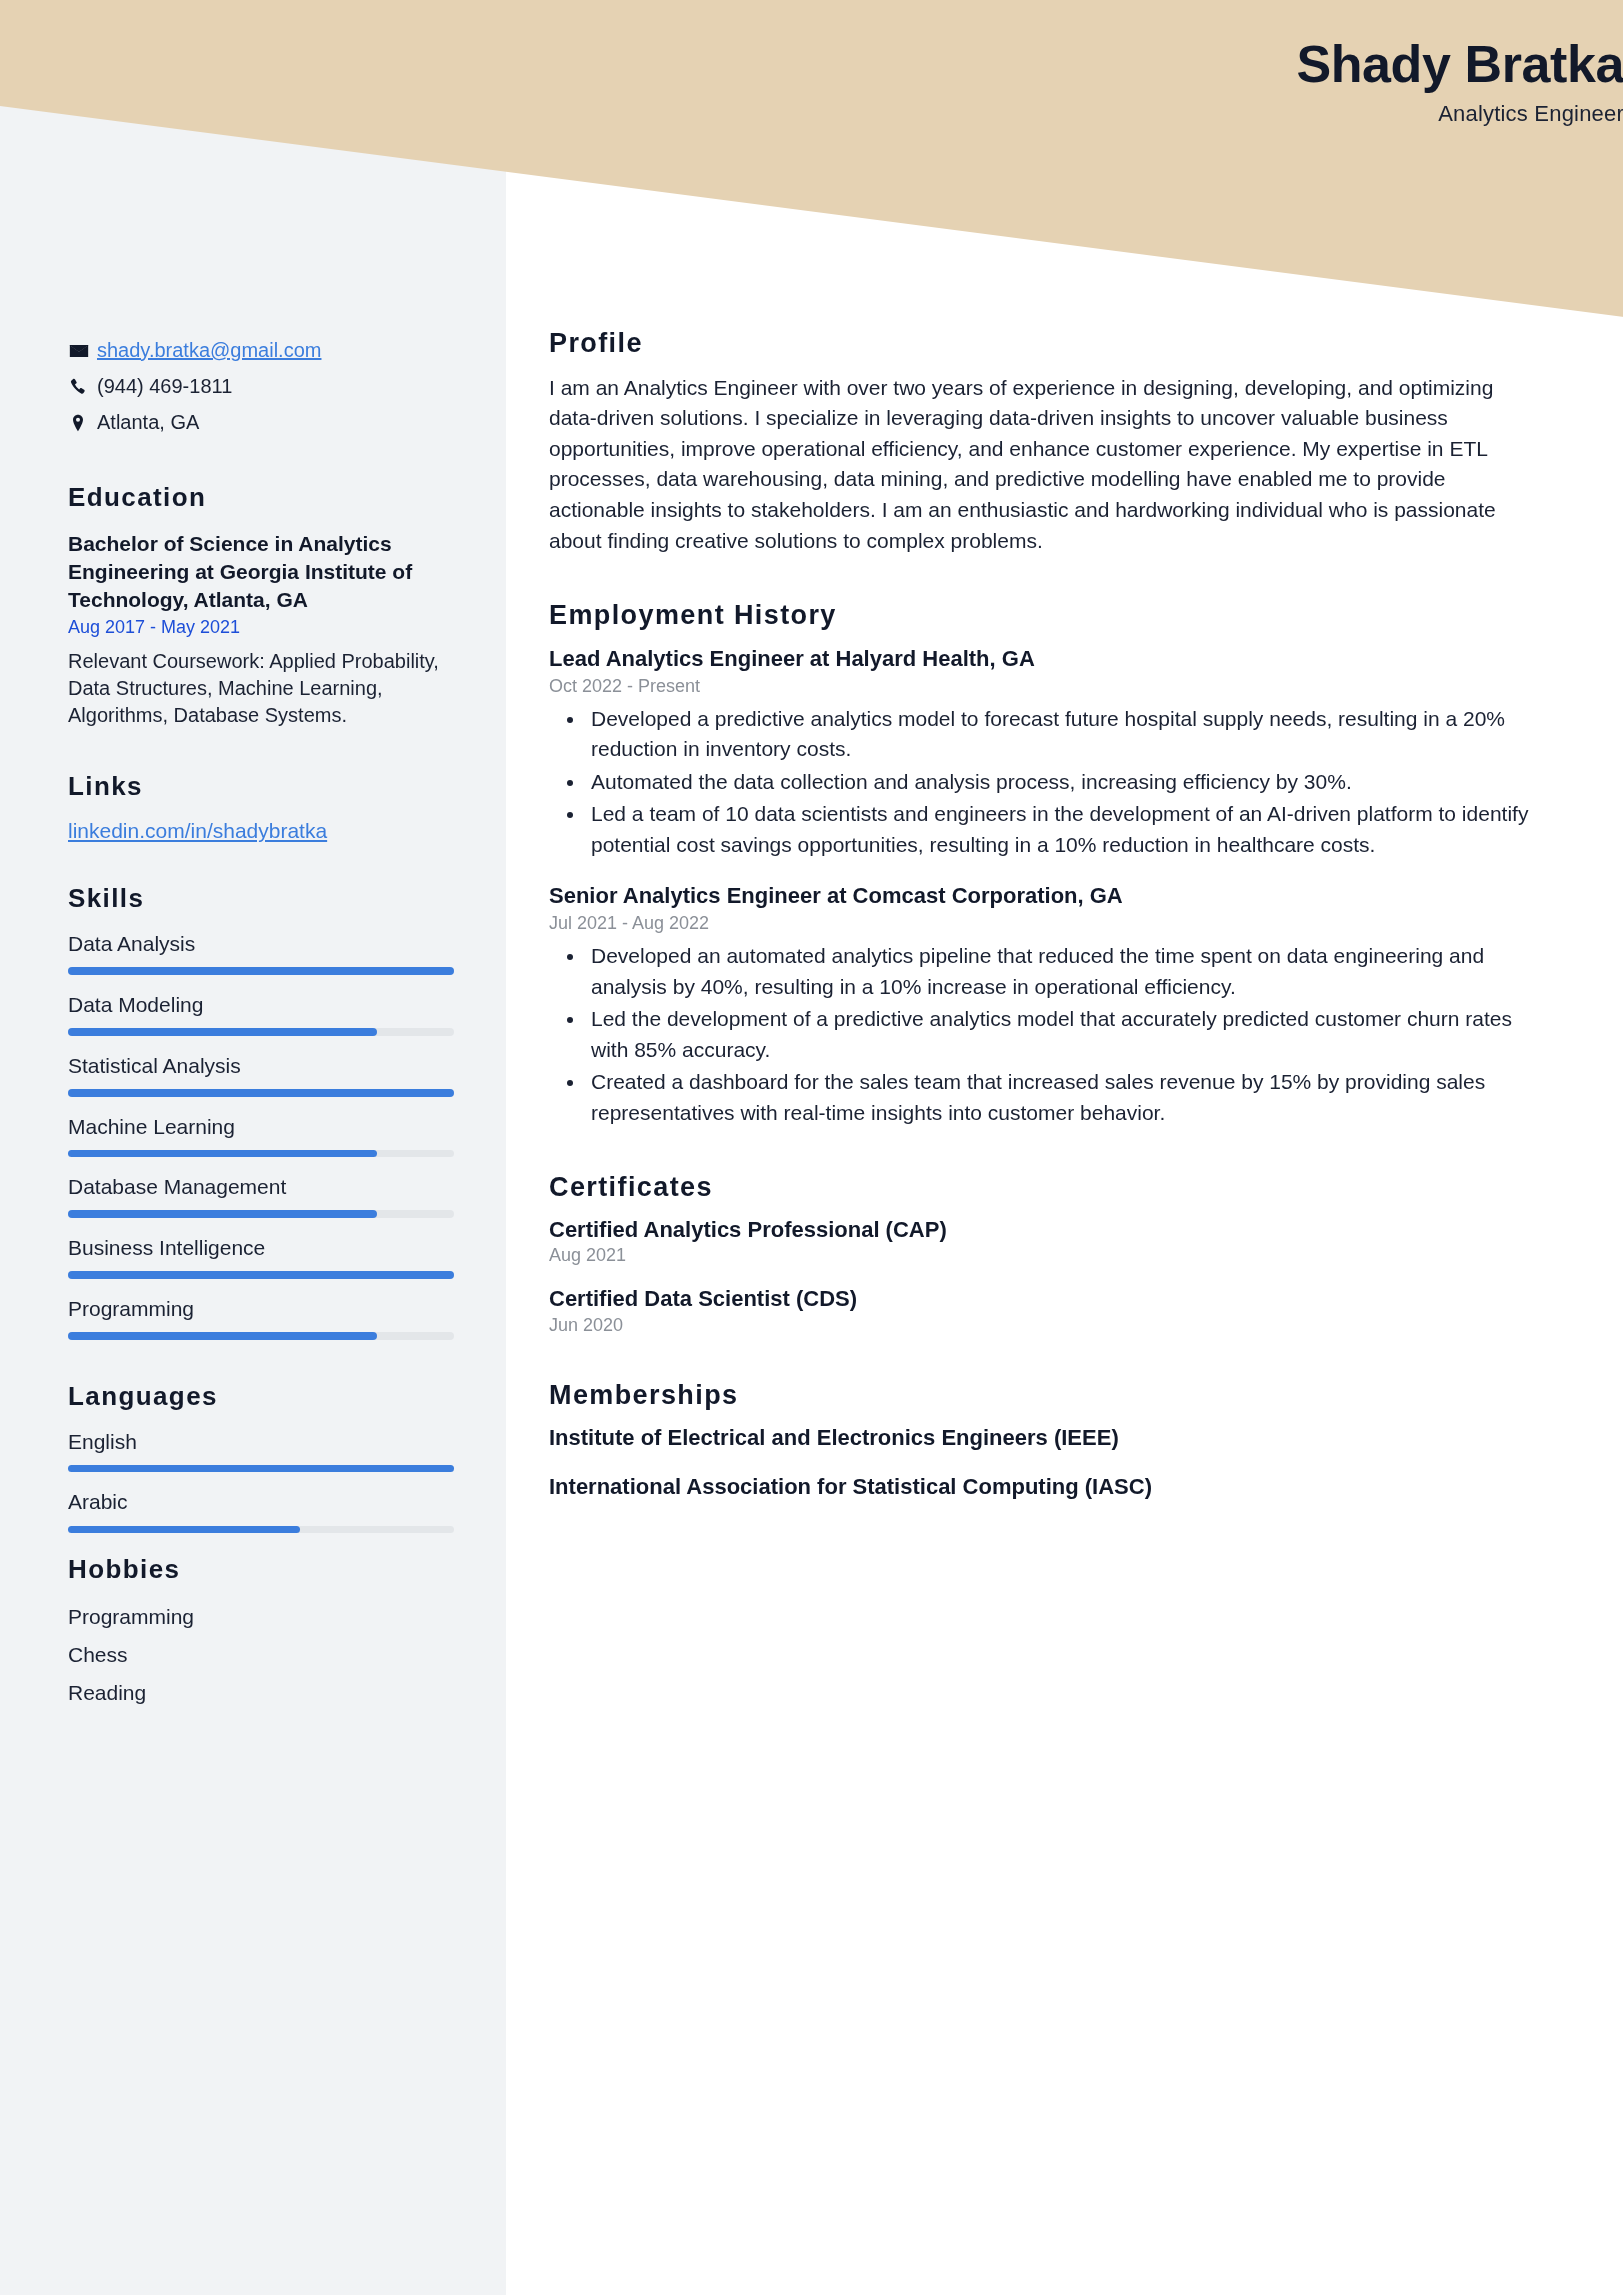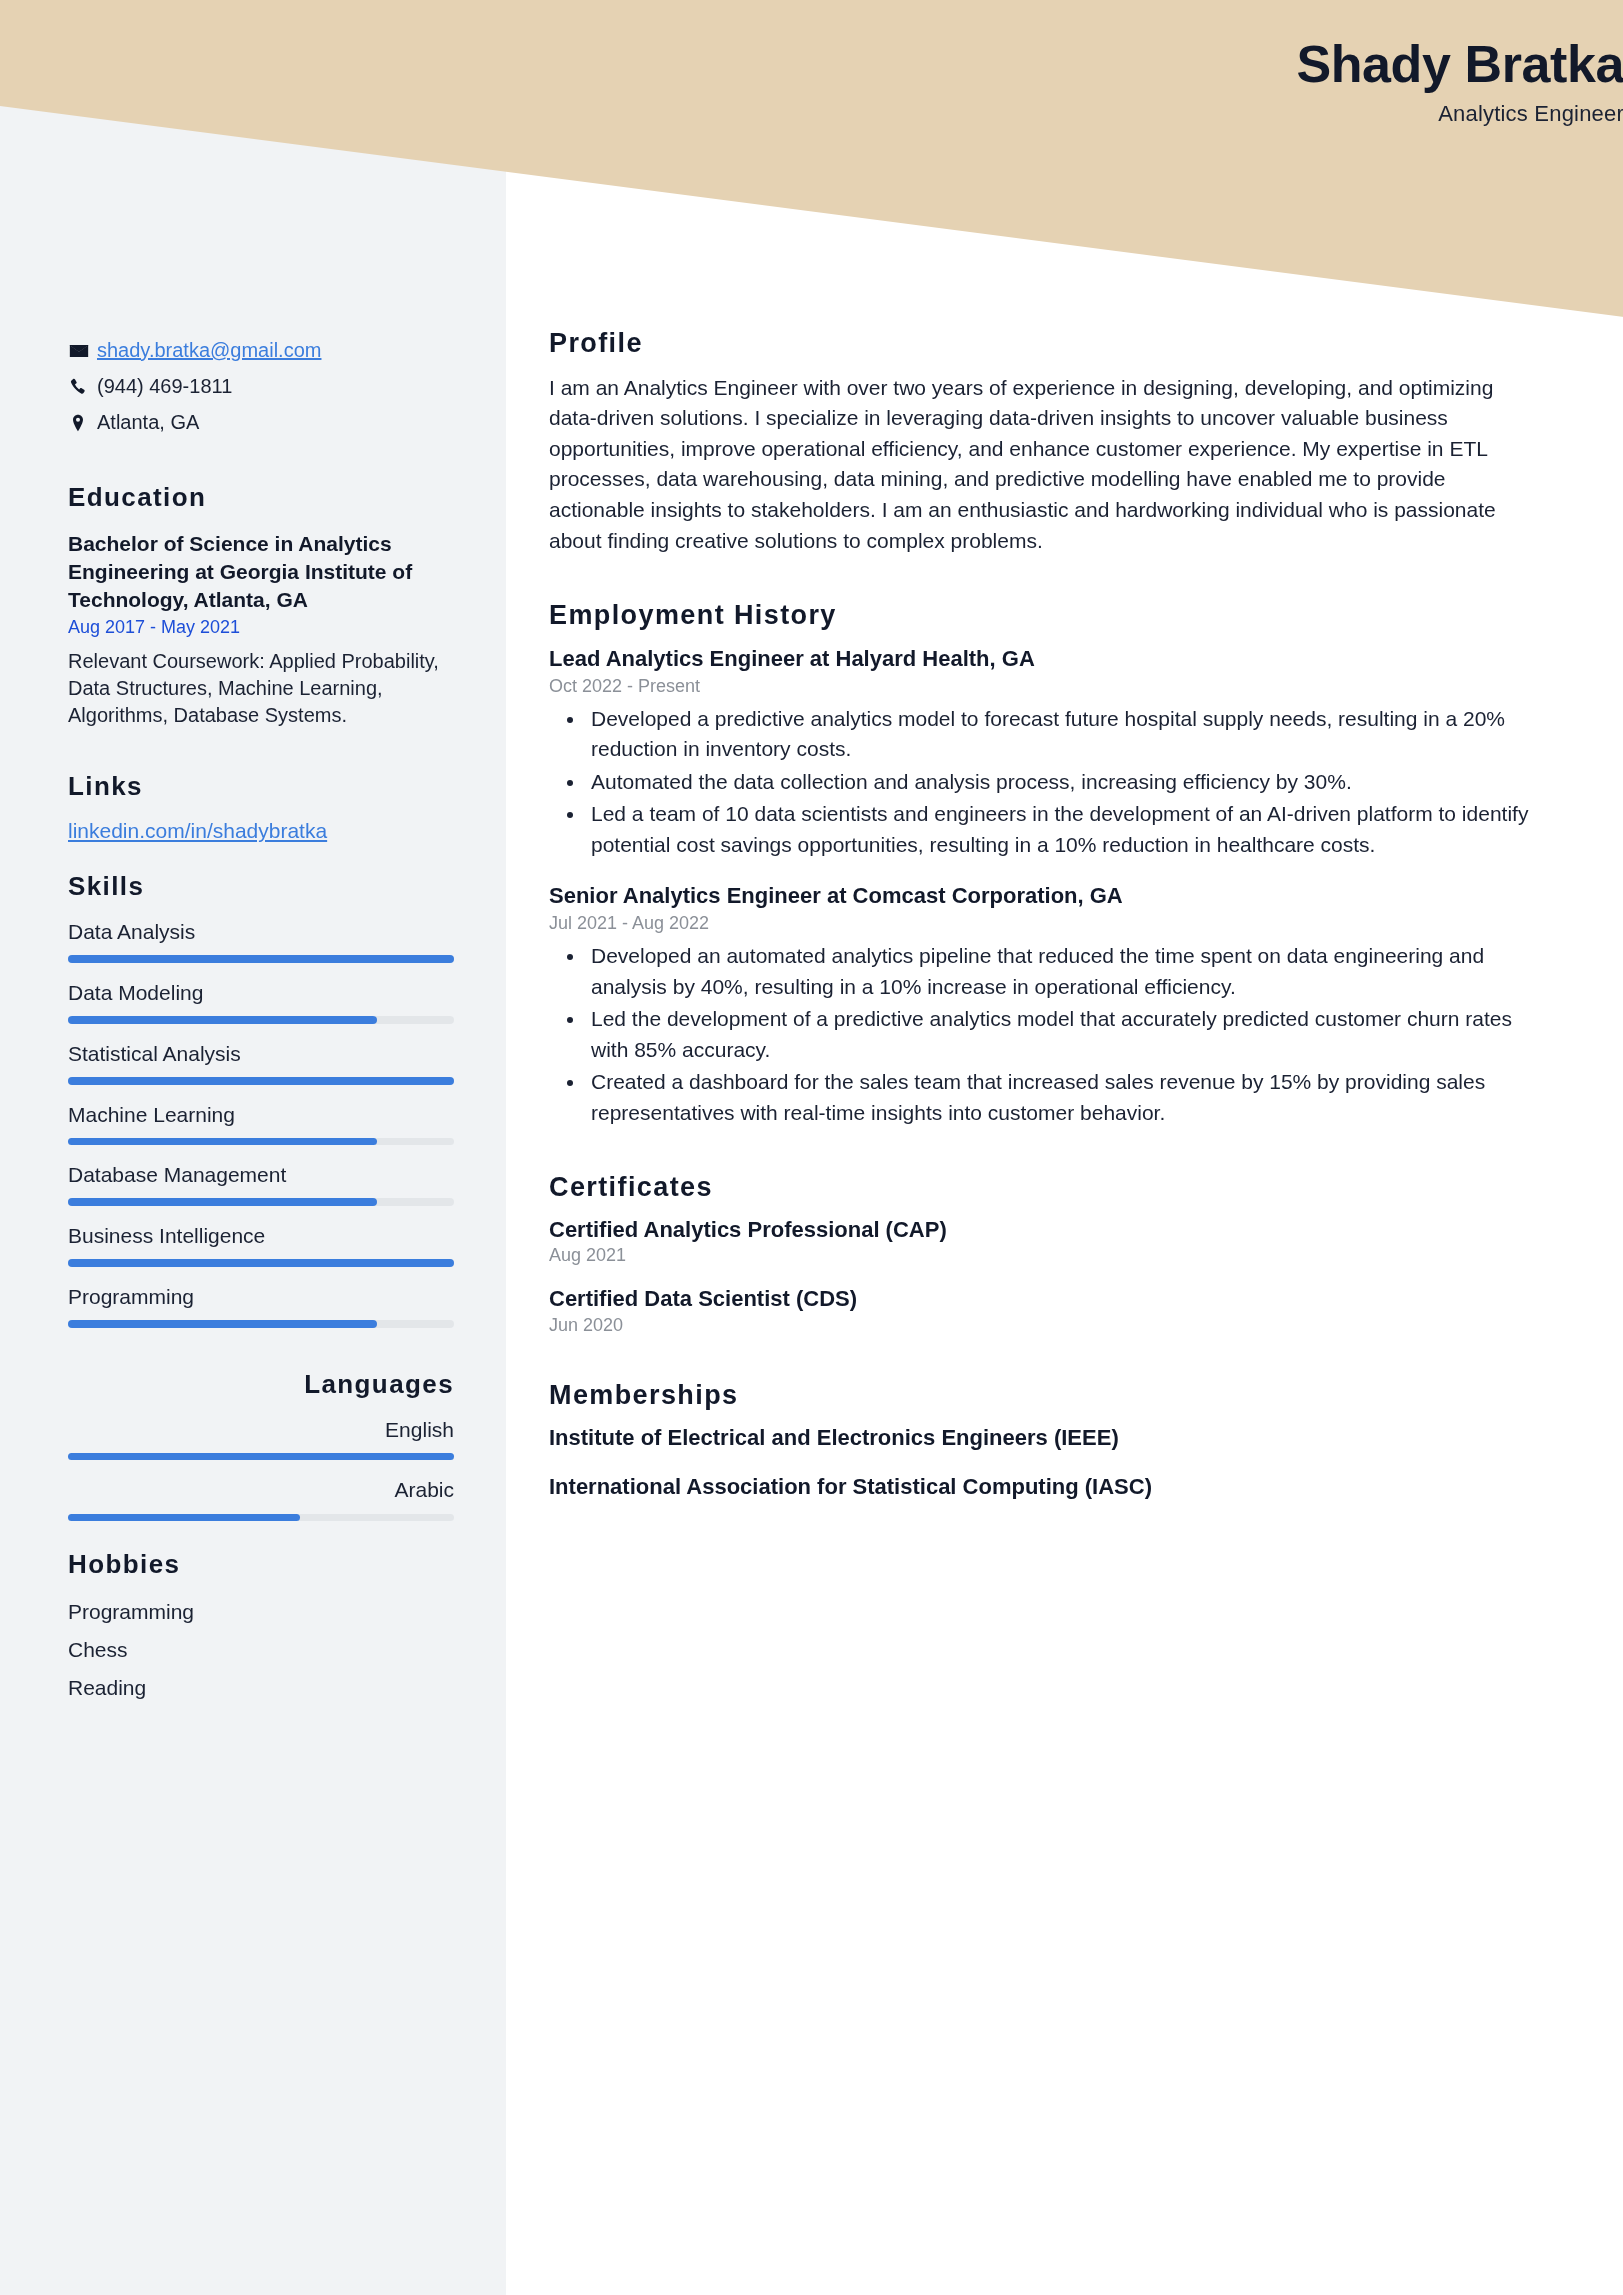--- a/index.html
+++ b/index.html
@@ -131,21 +131,21 @@
     color: #1d4ed8;
     margin: 0 0 10px 0;
   }
   .edu-desc {
     font-size: 20px;
     line-height: 1.35;
     color: #1b2233;
     margin: 0;
   }
 
-  .links-block { margin-bottom: 28px; }
+  .links-block { margin-bottom: 40px; }
   .side-link {
     font-size: 21px;
     color: #3b7ddd;
     text-decoration: underline;
     display: inline-block;
   }
 
   .skills-block { margin-bottom: 41px; }
   .meter-item { margin-bottom: 17px; }
   .meter-label {
@@ -163,21 +163,21 @@
   }
   .meter-fill {
     position: absolute;
     left: 0;
     top: 0;
     height: 7.6px;
     background: #3b7ddd;
     border-radius: 4.2px;
   }
 
-  .lang-block { margin-bottom: 28px; text-align: right; }
+  .lang-block { margin-bottom: 21px; }
   .hobbies-block { margin-bottom: 34px; }
   .hobby-item {
     font-size: 21px;
     line-height: 1.4;
     color: #1b2233;
     margin-bottom: 8.5px;
   }
 
   
   .main {

